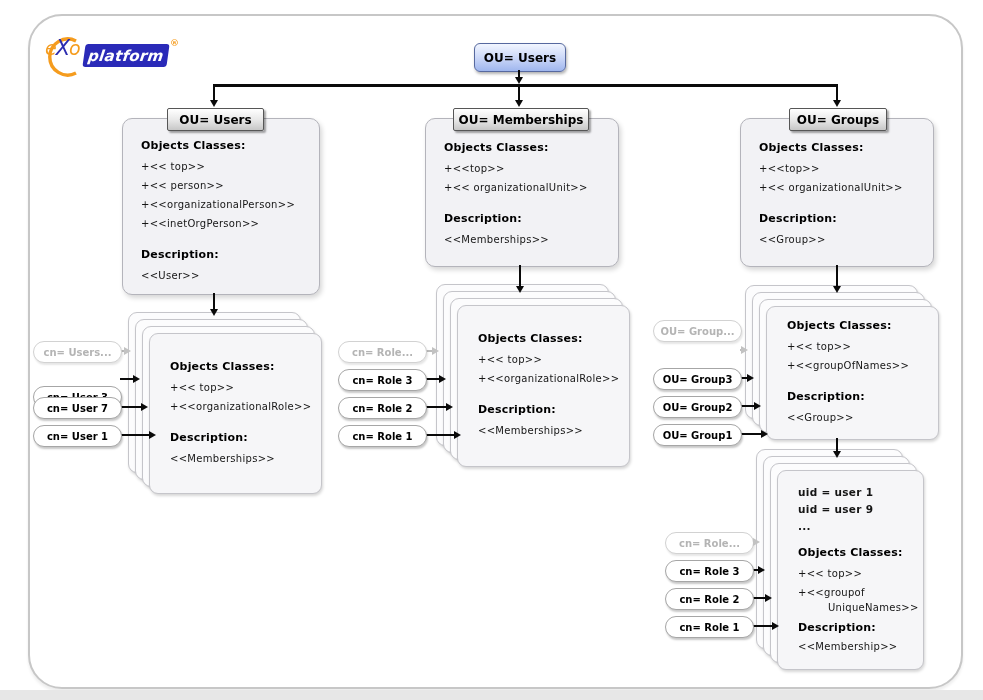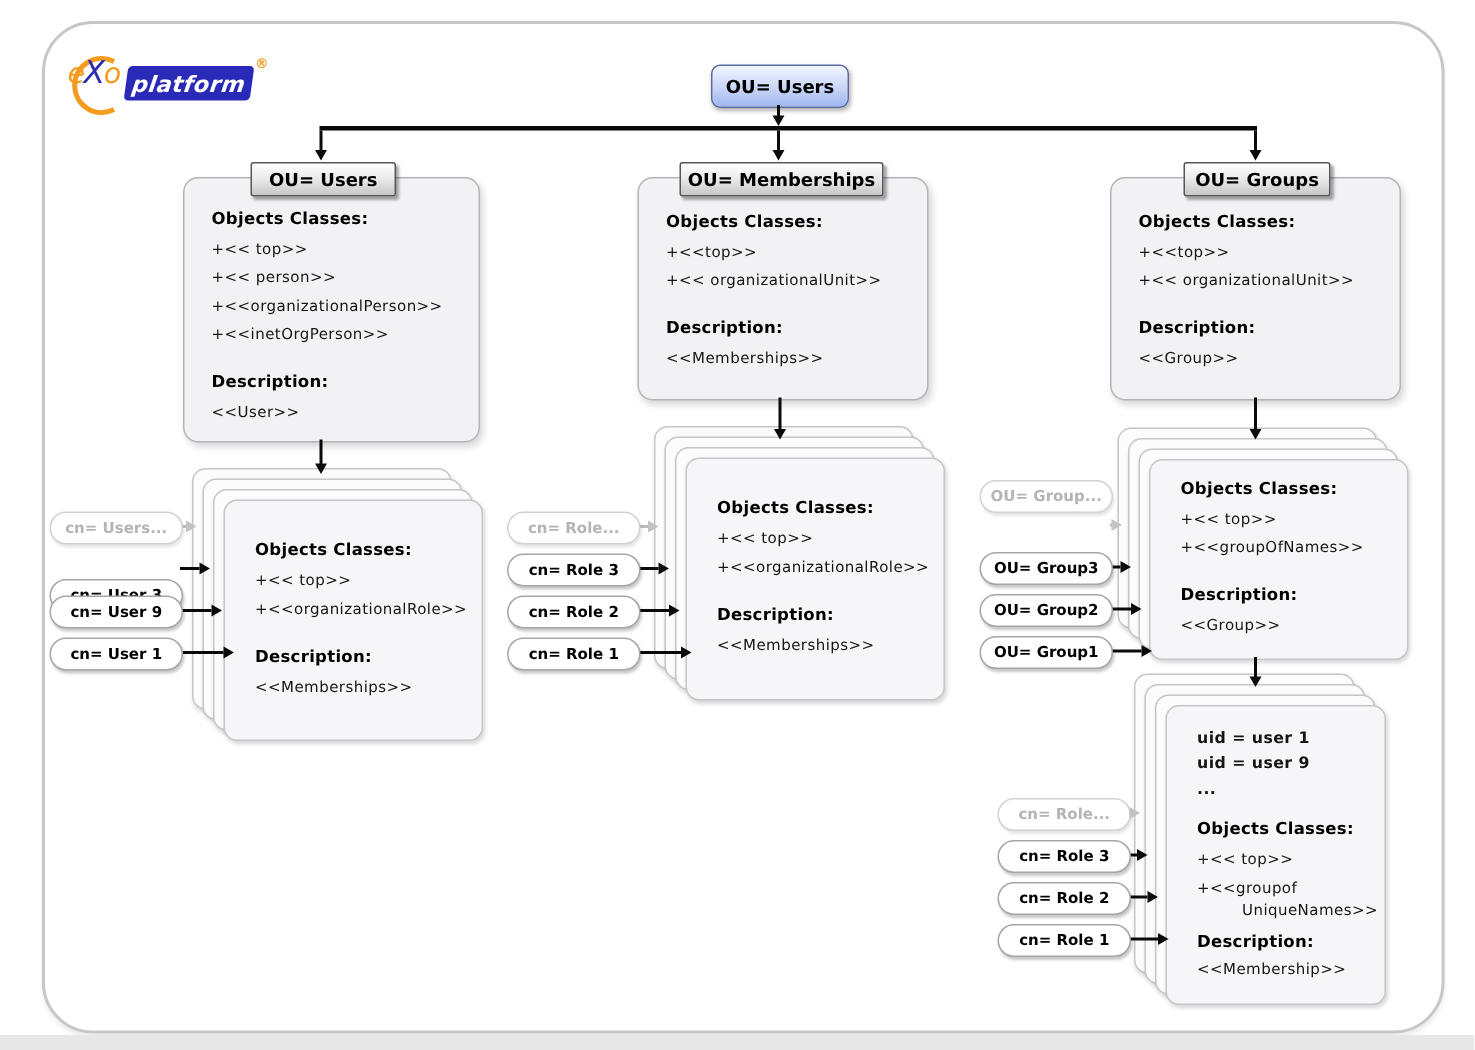--- a/index.html
+++ b/index.html
@@ -122,21 +122,21 @@
         <div class="ln">+&lt;&lt; top&gt;&gt;</div>
         <div class="ln">+&lt;&lt;organizationalRole&gt;&gt;</div>
         <div class="lbl gap">Description:</div>
         <div class="ln">&lt;&lt;Memberships&gt;&gt;</div>
       </div>
     </div>
   </div>
 
   <div class="pill faded" style="left:33px;top:341px;">cn= Users...</div>
   <div class="pill" style="left:33px;top:386px;">cn= User 3</div>
-  <div class="pill" style="left:33px;top:397px;">cn= User 9</div>
+  <div class="pill" style="left:33px;top:397px;">cn= User 7</div>
   <div class="pill" style="left:33px;top:425px;">cn= User 1</div>
   <div class="hline gray-line" style="left:120px;top:350px;width:5px;height:2px;"></div>
   <div class="ah-right gray" style="left:124px;top:347px;"></div>
   <div class="hline" style="left:120px;top:378px;width:13px;height:2px;"></div>
   <div class="ah-right" style="left:133px;top:375px;"></div>
   <div class="hline" style="left:120px;top:406px;width:21px;height:2px;"></div>
   <div class="ah-right" style="left:141px;top:403px;"></div>
   <div class="hline" style="left:120px;top:434px;width:29px;height:2px;"></div>
   <div class="ah-right" style="left:149px;top:431px;"></div>
 

